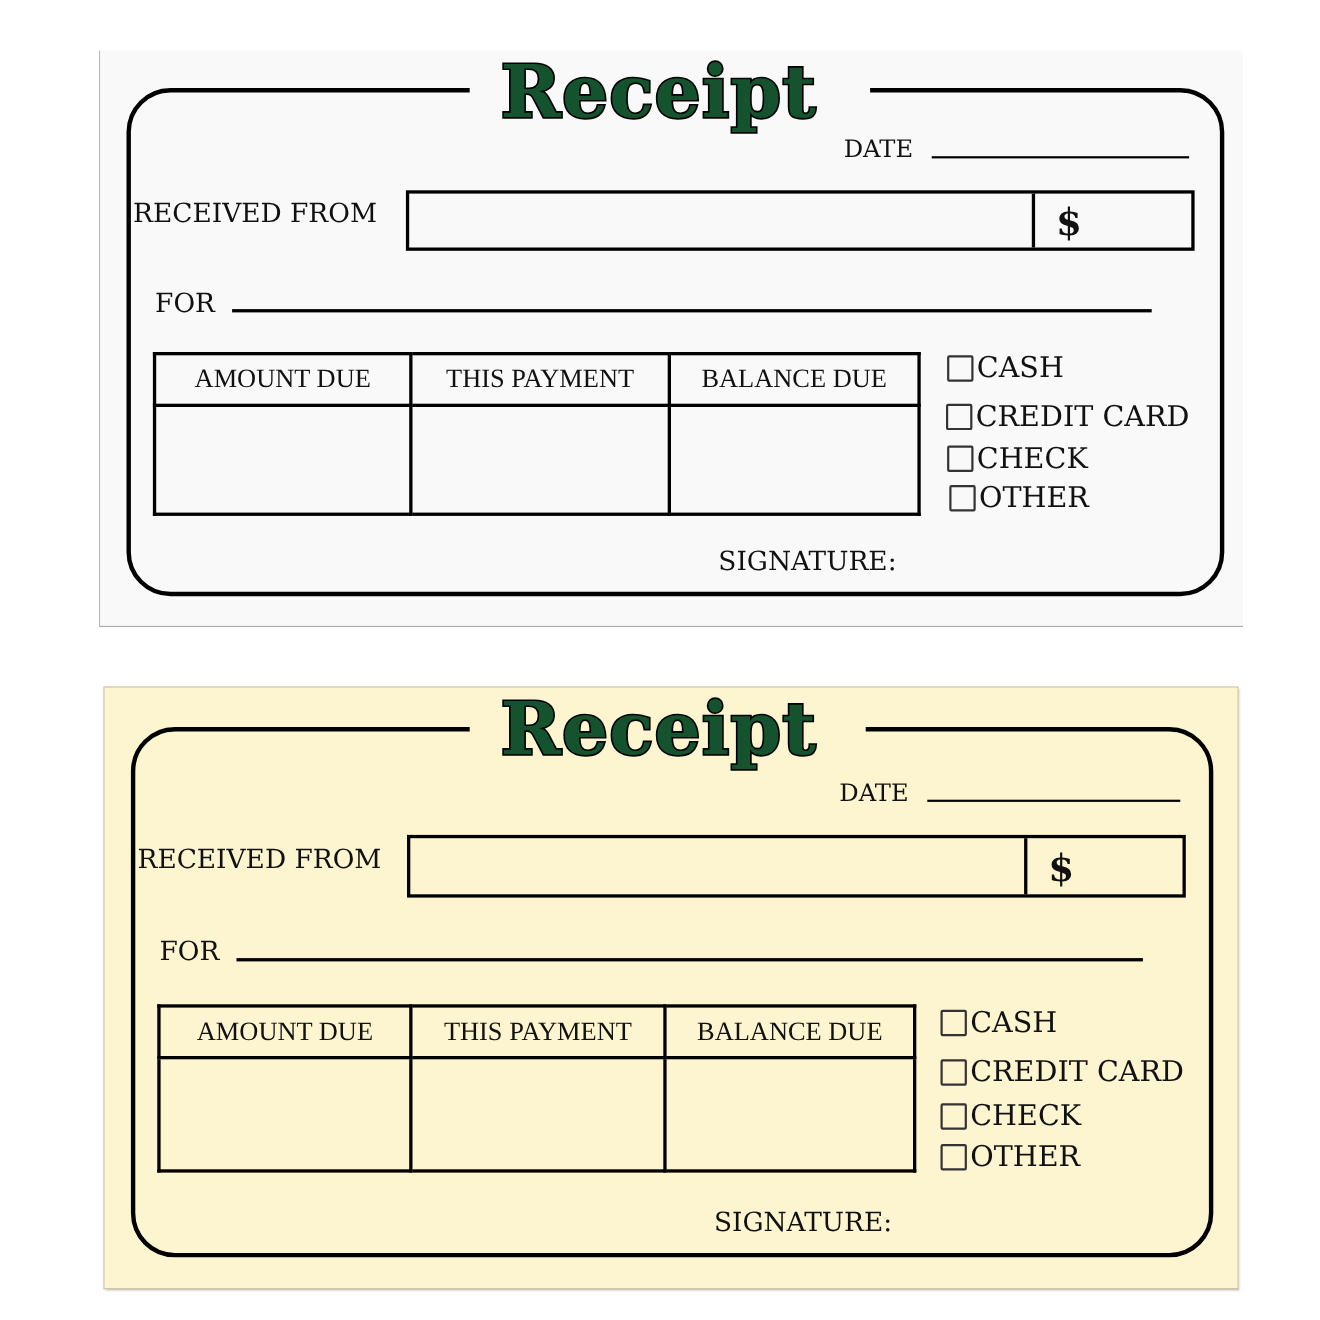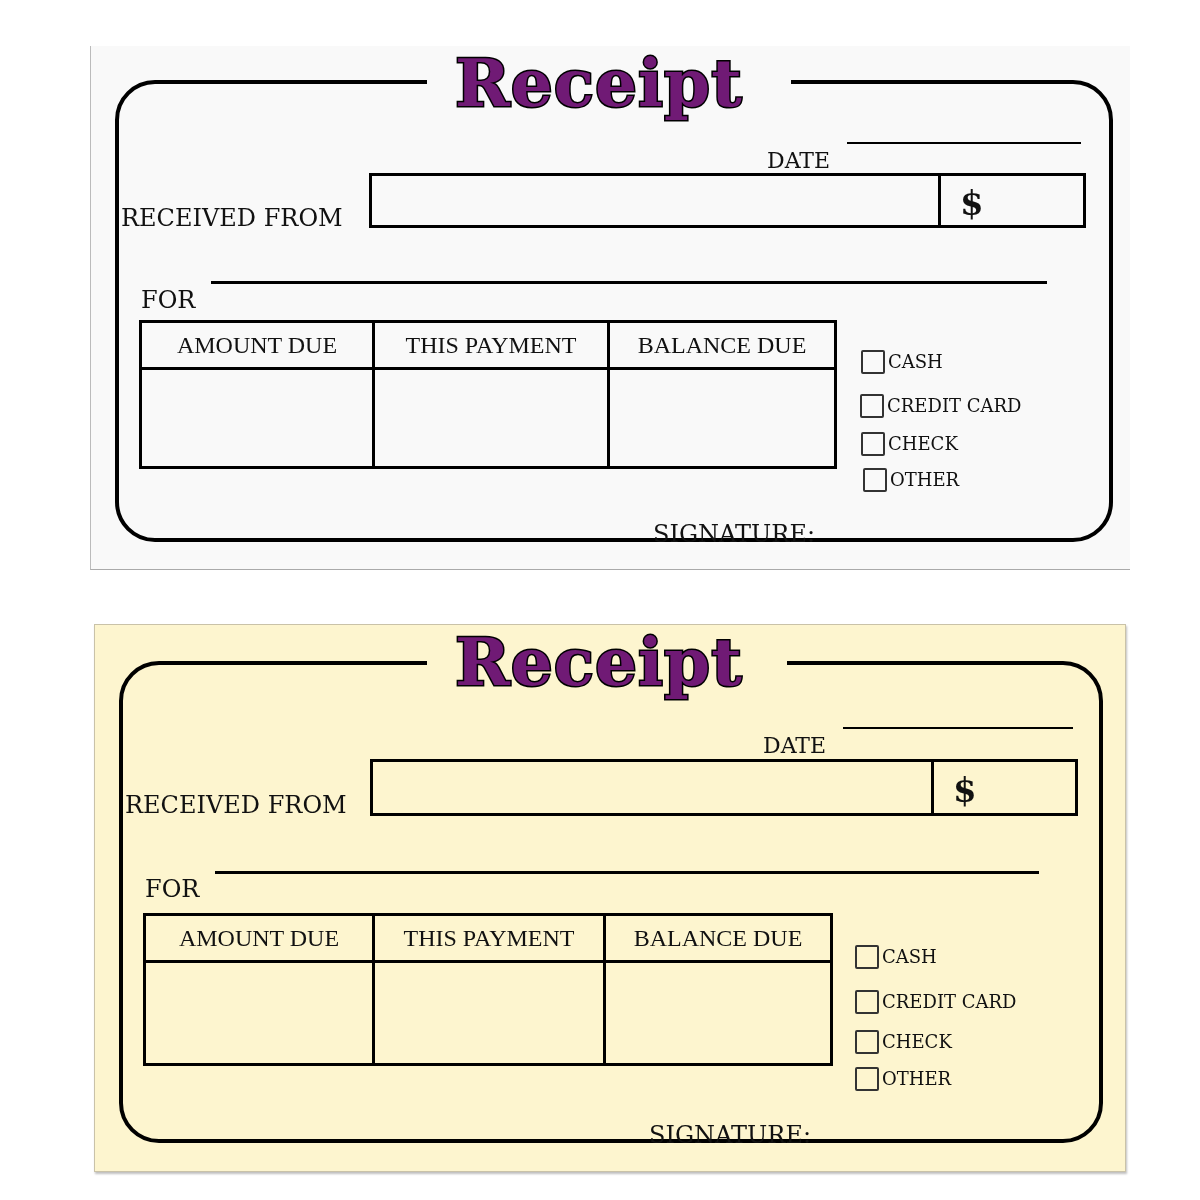--- a/index.html
+++ b/index.html
@@ -6,32 +6,32 @@
   body { width:1200px; height:1200px; background:#ffffff; position:relative; overflow:hidden;
          font-family:"DejaVu Serif","Liberation Serif",serif; color:#111; }
   .card { position:absolute; box-sizing:border-box; }
   .card.white { left:90px; top:46px; width:1040px; height:524px; background:#f9f9f9;
                 border-left:1px solid #bbb; border-bottom:1px solid #aaa; }
   .card.yellow { left:94px; top:624px; width:1032px; height:548px; background:#fdf5cf;
                  border:1px solid #c9c2a8; box-shadow:1px 2px 2px rgba(0,0,0,0.25); }
   .frame { position:absolute; border:4px solid #000; border-radius:40px; box-sizing:border-box; }
   .title-gap { position:absolute; height:12px; }
   .title { position:absolute; font-family:"DejaVu Serif",serif; font-weight:bold; font-size:66px;
-           color:#701a75; -webkit-text-stroke:3px #000; paint-order:stroke fill; letter-spacing:1px; line-height:1; }
-  .lbl { position:absolute; font-size:24px; white-space:nowrap; line-height:1;margin-top:24px; }
+           color:#14532d; -webkit-text-stroke:3px #000; paint-order:stroke fill; letter-spacing:1px; line-height:1; }
+  .lbl { position:absolute; font-size:24px; white-space:nowrap; line-height:1; }
   .line { position:absolute; height:0; border-top:2px solid #000; }
   .line.thick { border-top-width:3px; }
   .rf-box { position:absolute; border:3px solid #000; box-sizing:border-box; }
   .rf-sep { position:absolute; top:0; bottom:0; border-left:3px solid #000; }
   .dollar { position:absolute; font-weight:bold; font-size:34px; line-height:1; }
   table.pay { position:absolute; border-collapse:collapse; }
   table.pay th, table.pay td { border:3px solid #000; padding:0; }
   table.pay th { font-weight:normal; font-size:24px; text-align:center; white-space:nowrap; height:44px;font-family:Liberation Serif, serif; }
   table.pay td { height:96px; }
-  .opt { position:absolute; display:flex; align-items:center; font-size:18px; white-space:nowrap; line-height:1;margin-top:28px; }
+  .opt { position:absolute; display:flex; align-items:center; font-size:26px; white-space:nowrap; line-height:1; }
   .cb { width:24px; height:24px; border:2px solid #333; border-radius:2px; box-sizing:border-box; margin-right:3px; background:transparent; }
 </style>
 </head>
 <body>
 
 <div class="card white">
   <div class="frame" style="left:24px; top:34px; width:998px; height:462px;"></div>
   <div class="title-gap" style="left:336px; top:28px; width:364px; background:#f9f9f9;"></div>
   <div class="title" style="left:364px; top:4px;">Receipt</div>
 

